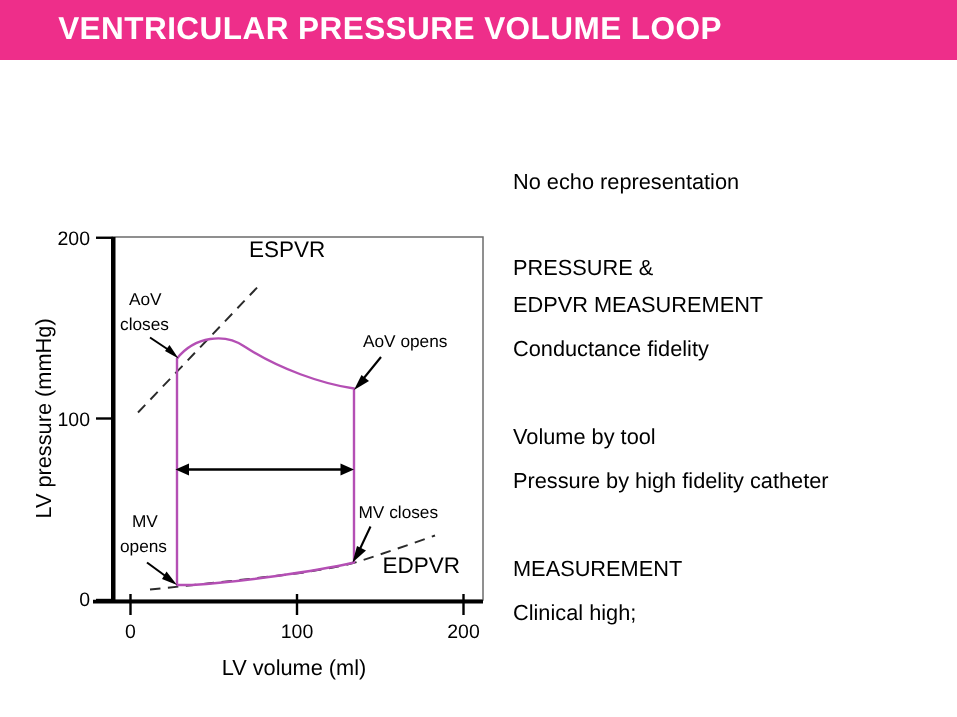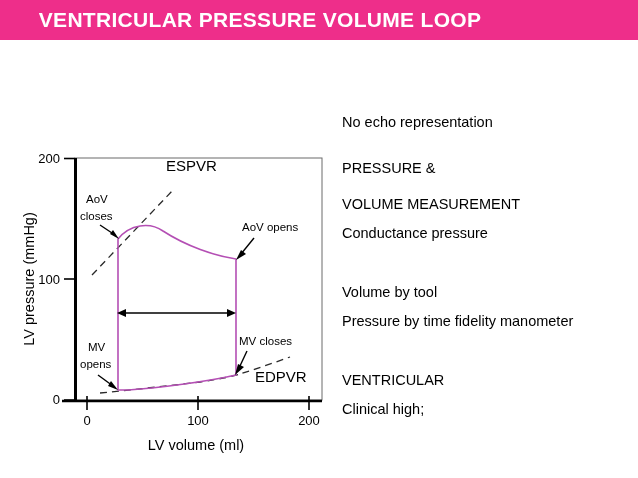--- a/index.html
+++ b/index.html
@@ -152,20 +152,20 @@
     <g>
       <line x1="247" y1="303" x2="239" y2="320" stroke="#000" stroke-width="1.4"></line>
       <polygon points="235,327 238,316 244,319" fill="#000000"></polygon>
     </g>
 
   </svg>
 </div>
 
 <div id="text-panel">
   <div class="bullet-line" style="top:10px">No echo representation</div>
-  <div class="bullet-line" style="top:56px">PRESSURE &amp;</div>
-  <div class="bullet-line" style="top:92px">VOLUME MEASUREMENT</div>
-  <div class="bullet-line" style="top:121px">Conductance pressure</div>
+  <div class="bullet-line" style="top:67px">PRESSURE &amp;</div>
+  <div class="bullet-line" style="top:92px">EDPVR MEASUREMENT</div>
+  <div class="bullet-line" style="top:121px">Conductance fidelity</div>
   <div class="bullet-line" style="top:180px">Volume by tool</div>
-  <div class="bullet-line" style="top:209px">Pressure by time fidelity manometer</div>
-  <div class="bullet-line" style="top:268px">VENTRICULAR</div>
+  <div class="bullet-line" style="top:209px">Pressure by high fidelity catheter</div>
+  <div class="bullet-line" style="top:268px">MEASUREMENT</div>
   <div class="bullet-line" style="top:297px">Clinical high;</div>
 </div>
 
 </body></html>

